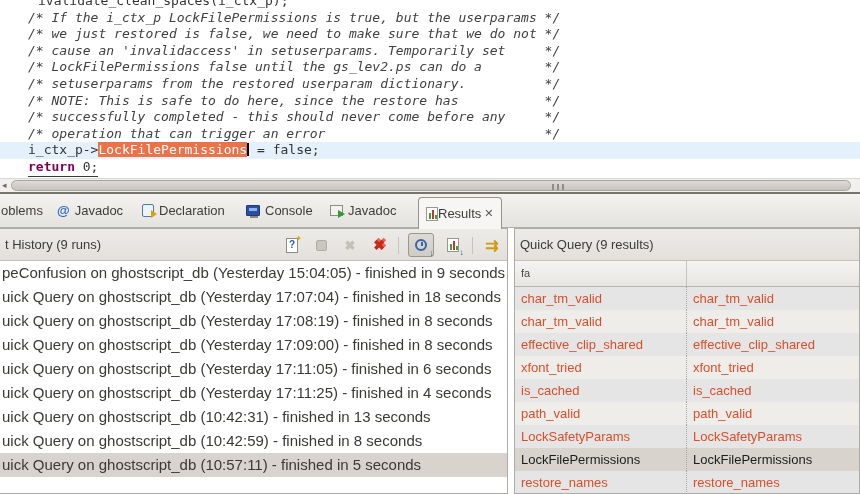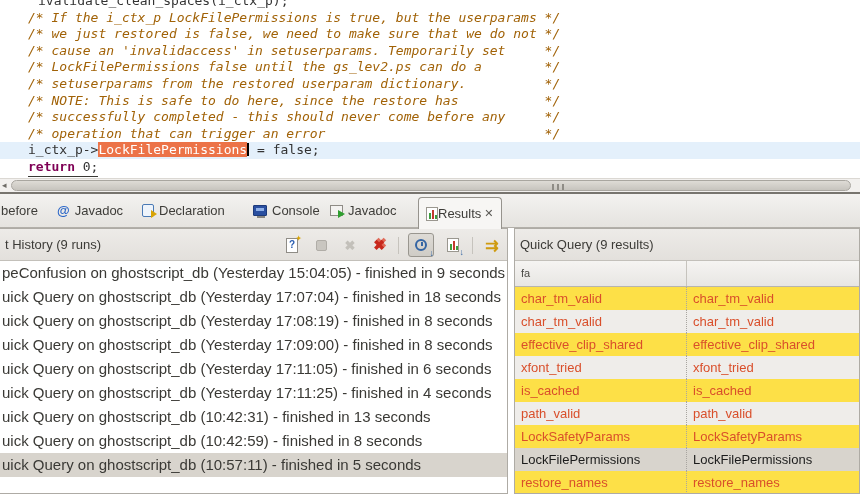--- a/index.html
+++ b/index.html
@@ -6,21 +6,21 @@
   html,body { width:860px; height:494px; overflow:hidden; background:#fff;
               font-family:"Liberation Sans", sans-serif; }
   #screen { position:relative; width:860px; height:494px; background:#fff; overflow:hidden; }
 
   
   .editor { position:absolute; top:0; left:0; width:860px; height:178px; background:#fff; overflow:hidden; }
   .code   { position:absolute; top:-7px; left:0; width:860px;
             font-family:"DejaVu Sans Mono", monospace; font-size:13px; line-height:16.6px; color:#333; }
   .cl { white-space:pre; padding-left:28px; height:16.6px; }
   .cl.l0 { padding-left:38px; }
-  .comment { color:#a16207; font-style:italic; }
+  .comment { color:#404040; font-style:italic; }
   .curline { background:#e4f0fb; }
   .occ { background:#ec7348; color:#fff; }
   .caret { display:inline-block; width:2px; height:13px; background:#000; vertical-align:-2px; }
   .kw { color:#7f0055; font-weight:bold; }
   .retline { display:inline-block; border-bottom:1px solid #3a3935; }
 
   
   .hscroll { position:absolute; top:178px; left:0; width:860px; height:14px;
              background:#f2f0ee; border-top:1px solid #dbd8d3; }
   .harrow { position:absolute; left:2px; top:1px; font-size:9px; color:#6e6b66; }
@@ -56,21 +56,21 @@
   .chartpage i { position:absolute; bottom:1px; width:2px; }
   .chartpage .b1 { left:2px; height:6px; background:#3c9e3c; }
   .chartpage .b2 { left:5px; height:9px; background:#c23a2e; }
   .chartpage .b3 { left:8px; height:4px; background:#3c9e3c; }
   .closex { font-size:11px; color:#5a5955; margin-left:3px; }
 
   
   .lpanel { position:absolute; top:228px; left:0; width:508px; height:266px;
             background:#fff; border:1px solid #aeaba5; border-left:none; overflow:hidden; }
   .rpanel { position:absolute; top:228px; left:514px; width:346px; height:266px;
-            background:#fde047; border:1px solid #aeaba5; overflow:hidden; }
+            background:#e5e5e5; border:1px solid #aeaba5; overflow:hidden; }
   .phead { height:32px; background:linear-gradient(#edebe8,#e3e0dc); border-bottom:1px solid #c3c0ba;
            display:flex; align-items:center; font-size:13px; color:#3c3b37; padding-left:5px; position:relative; }
 
   
   .tools { position:absolute; right:5px; top:0; height:32px; display:flex; align-items:center; gap:9px; }
   .tsep { width:1px; height:17px; background:#c6c3bd; }
   .tbtn { position:relative; display:flex; align-items:center; justify-content:center; width:20px; height:20px; }
   .tbtn.pressed { width:26px; height:24px; border:1px solid #99968f; border-radius:3px;
                   background:linear-gradient(#dedbd6,#cfccc6); }
   .qpage { position:relative; width:12px; height:15px; background:#fff; border:1px solid #8f8c86; }
@@ -130,33 +130,33 @@
           <i></i>
           <i></i>
         </span>
     </div>
   </div>
 
   <div class="sash"></div>
 
   <div class="tabbar">
     <div class="tab" style="left:1px">
-      <span>before</span>
+      <span>oblems</span>
     </div>
     <div class="tab" style="left:57px">
       <span class="ico at">@</span>
       <span>Javadoc</span>
     </div>
     <div class="tab" style="left:142px">
       <span class="ico decl">
           <i></i>
         </span>
       <span>Declaration</span>
     </div>
-    <div class="tab" style="left:253px">
+    <div class="tab" style="left:246px">
       <span class="ico consl">
           <i></i>
           <b></b>
         </span>
       <span>Console</span>
     </div>
     <div class="tab" style="left:330px">
       <span class="ico prog">
           <i></i>
         </span>

